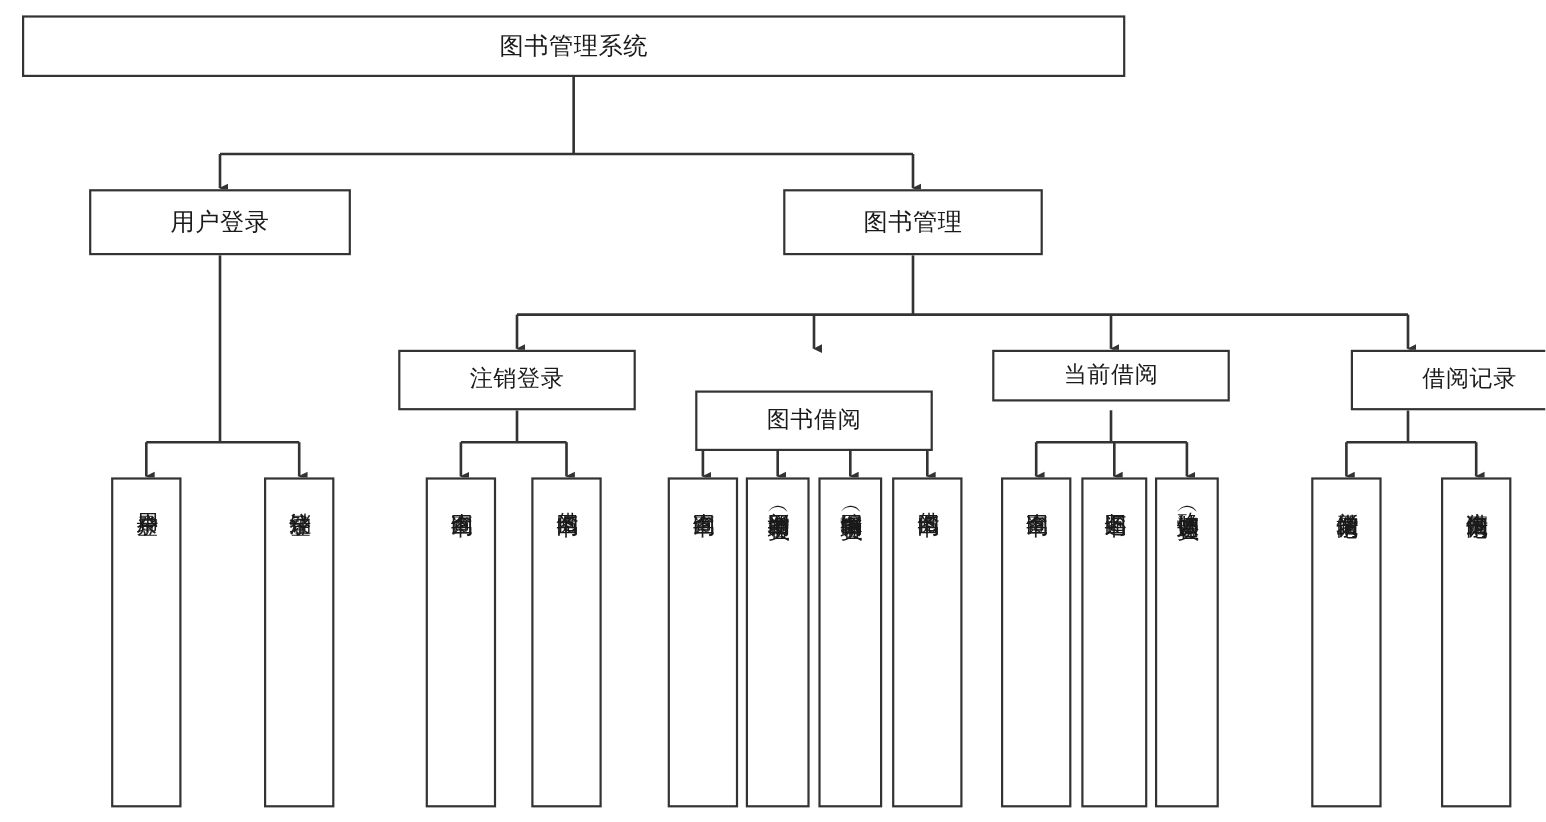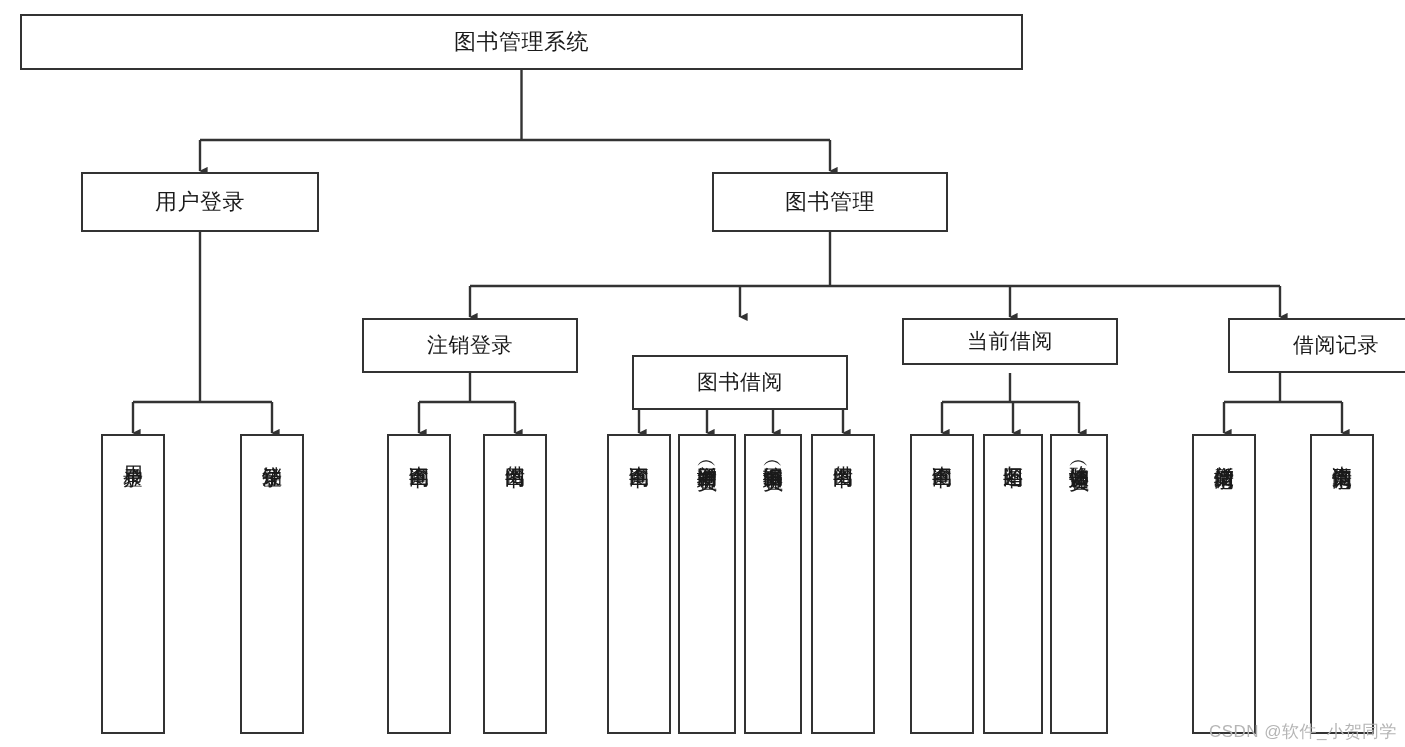--- a/index.html
+++ b/index.html
@@ -173,14 +173,13 @@
         <span class="node-label">确认归还（管理员）</span>
       </div>
       <div class="node vertical " style="left: 1192px; top: 434px; width: 64px; height: 300px;">
         <span class="node-label">新增借阅记录</span>
       </div>
       <div class="node vertical " style="left: 1310px; top: 434px; width: 64px; height: 300px;">
         <span class="node-label">查询借阅记录</span>
       </div>
     </div>
 
-  <div id="watermark">CSDN @软件_小贺同学</div>
 </div>
 
 </body></html>

